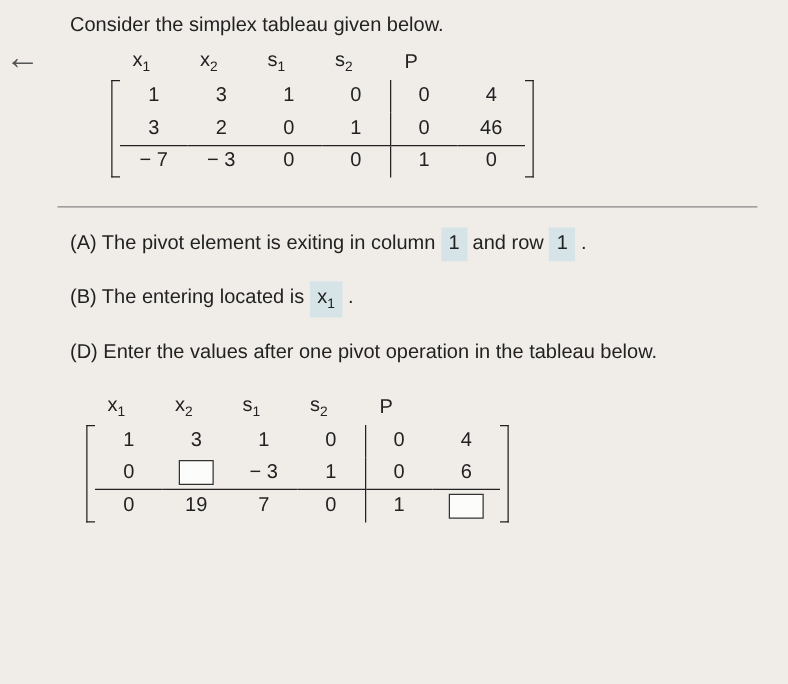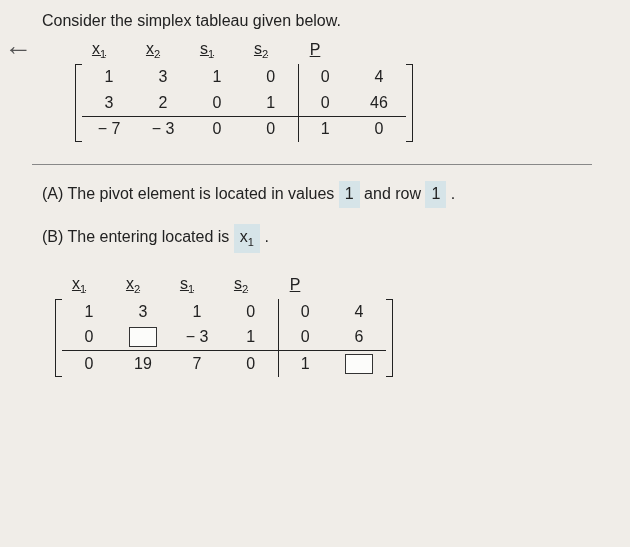--- a/index.html
+++ b/index.html
@@ -18,38 +18,38 @@
   .back-arrow {
     position: absolute;
     left: 4px;
     top: 30px;
     font-size: 28px;
     color: #555;
     font-weight: 300;
     cursor: pointer;
   }
   .content {
-    padding: 12px 20px 12px 42px;
+    padding: 12px 20px 12px 56px;
   }
   .prompt { margin-bottom: 6px; }
   .tableau {
     display: inline-block;
     margin-left: 30px;
     margin-top: 2px;
   }
   .tbl { border-collapse: collapse; }
   .tbl td {
     width: 54px;
     height: 24px;
     text-align: center;
     vertical-align: middle;
     font-size: 16px;
     padding: 0;
   }
-  .tbl .hdr { font-style: normal; text-decoration: underline; }
+  .tbl .hdr { font-style: normal; }
   .sub { font-size: 11px; vertical-align: sub; }
   .bracket-wrap {
     display: flex;
     align-items: stretch;
     margin-top: 2px;
   }
   .lbrk, .rbrk {
     width: 10px;
     position: relative;
   }
@@ -158,28 +158,29 @@
         </table>
       <div class="rbrk">
           <div class="bot"></div>
         </div>
     </div>
   </div>
 
   <hr class="sep">
 
   <div class="qline">
-    <span>(A) The pivot element is located in values </span><span class="answer-box">1</span><span> and row </span><span class="answer-box">1</span><span> .</span>
+    <span>(A) The pivot element is exiting in column </span><span class="answer-box">1</span><span> and row </span><span class="answer-box">1</span><span> .</span>
   </div>
 
   <div class="qline">
     <span>(B) The entering located is </span><span class="answer-box"><span>x</span><span class="sub">1</span></span><span> .</span>
   </div>
 
 
+  <div class="qline">(D) Enter the values after one pivot operation in the tableau below.</div>
 
   <div class="tableau tableau2">
     <table class="tbl">
       <tbody>
           <tr class="hdr">
         <td><span>x</span><span class="sub">1</span></td>
         <td><span>x</span><span class="sub">2</span></td>
         <td><span>s</span><span class="sub">1</span></td>
         <td><span>s</span><span class="sub">2</span></td>
         <td>P</td>

